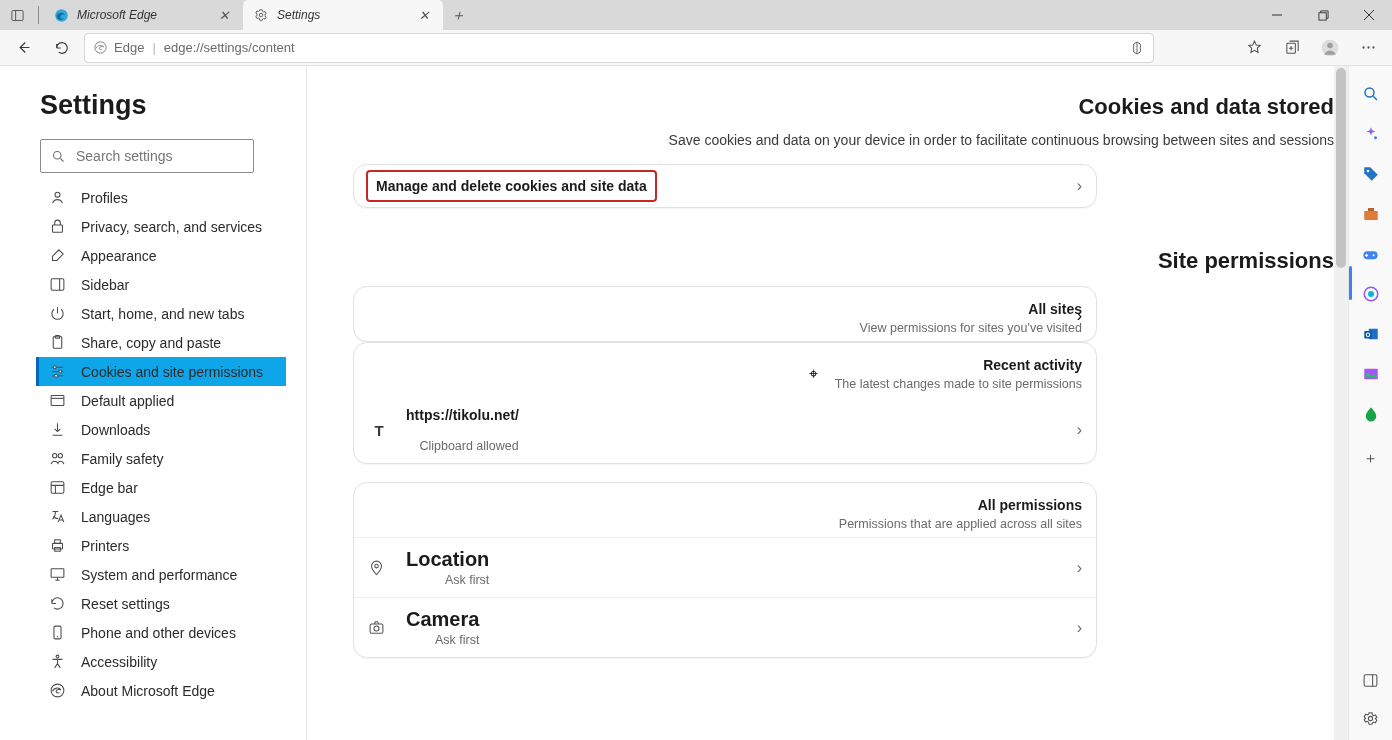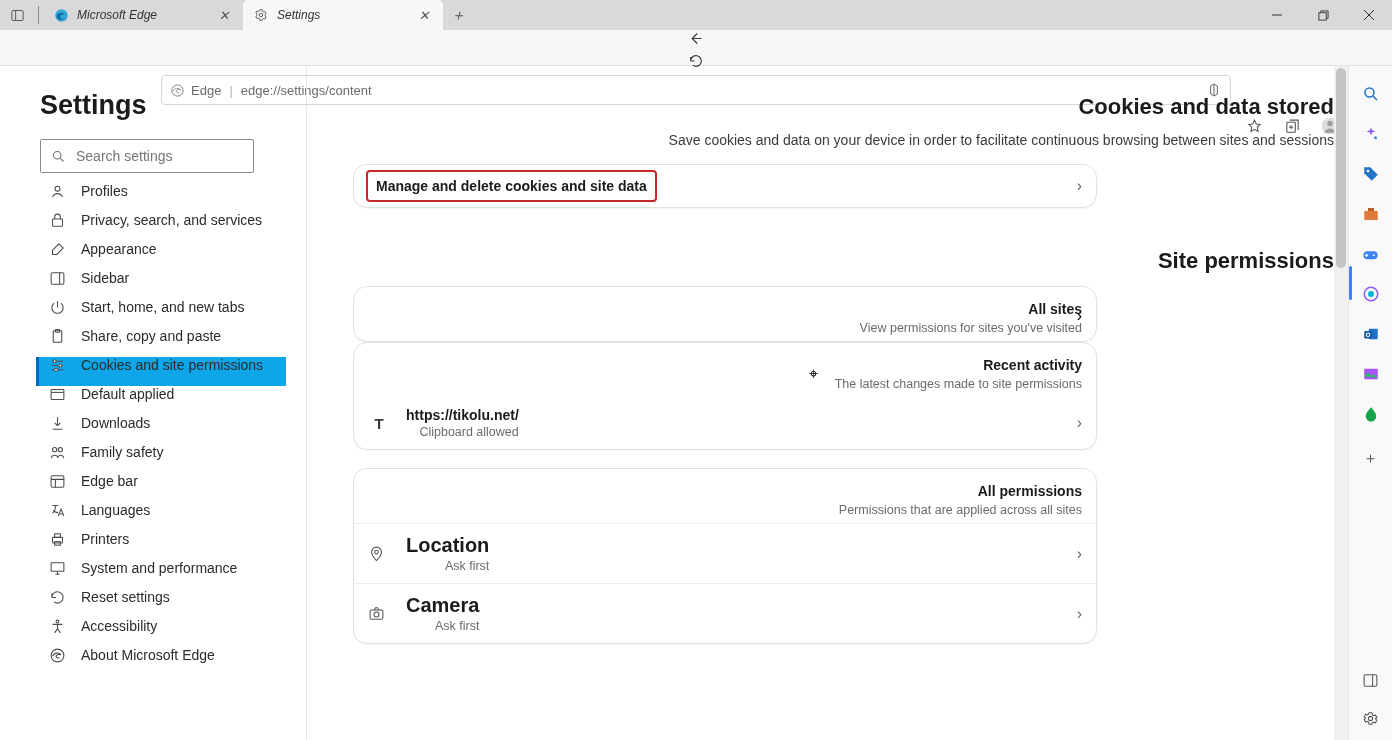--- a/index.html
+++ b/index.html
@@ -13,57 +13,57 @@
   .tab { height:30px;display:flex;align-items:center;gap:8px;padding:0 10px;min-width:200px;max-width:210px;border-top-left-radius:5px;border-top-right-radius:5px;font-size:12px;color:#333;position:relative;}
   .tab.inactive { background: transparent; }
   .tab.active { background: #f7f7f7; }
   .tab .favicon { width:16px;height:16px;display:inline-flex;align-items:center;justify-content:center; }
   .tab .close { margin-left:auto;color:#555;font-size:13px;width:18px;height:18px;display:flex;align-items:center;justify-content:center;border-radius:3px;}
   .newtab { width:30px;display:flex;align-items:center;justify-content:center;color:#555;font-size:15px; }
   .win-controls { margin-left:auto;display:flex; }
   .win-btn { width:46px;display:flex;align-items:center;justify-content:center;color:#3a3a3a; }
 
   
-  .toolbar { height:36px;background:#f7f7f7;display:flex;align-items:center;padding:0 8px;gap:6px;border-bottom:1px solid #e2e2e2;flex-direction:column; }
+  .toolbar { height:36px;background:#f7f7f7;display:flex;align-items:center;padding:0 8px;gap:6px;border-bottom:1px solid #e2e2e2; }
   .tool-btn { width:32px;height:30px;display:flex;align-items:center;justify-content:center;color:#5a5a5a;border-radius:4px; }
   .addressbar { flex:0 0 auto; width: 1070px; height:30px;background:#fff;border:1px solid #d6d6d6;border-radius:4px;display:flex;align-items:center;padding:0 8px;gap:8px;color:#6b6b6b;font-size:13px; }
   .addressbar .edge-chip { display:flex;align-items:center;gap:6px; }
   .addressbar .sep { color:#b7b7b7; }
   .addressbar .url { color:#6b6b6b; }
   .addressbar .spacer { flex:1; }
   .right-tools { margin-left:auto;display:flex;gap:6px; }
 
   
   .shell { display:flex; height: calc(740px - 30px - 36px); background:#fff; }
   .settings-sidebar { width:307px;border-right:1px solid #e6e6e6;padding:24px 20px 0 40px;overflow:hidden; }
   .settings-sidebar h1 { font-size:27px;font-weight:600;color:#1b1b1b;margin-bottom:18px;letter-spacing:0; }
   .search-wrap { width:214px;height:34px;border:1px solid #8b8b8b;background:#fff;display:flex;align-items:center;gap:10px;padding:0 10px;border-radius:2px;color:#6b6b6b; }
   .search-wrap input { border:none;outline:none;flex:1;font-size:14px;color:#222;background:transparent; }
   .navlist { margin-top:10px; margin-left:-4px;}
-  .navitem { height:29px;display:flex;gap:14px;padding:0 10px;font-size:14px;color:#2b2b2b;border-left:3px solid transparent;cursor:default; }
+  .navitem { height:29px;display:flex;align-items:center;gap:14px;padding:0 10px;font-size:14px;color:#2b2b2b;border-left:3px solid transparent;cursor:default; }
   .navitem.active { background:#0ea5e9;border-left:3px solid #0067c0;font-weight:400; }
   .navitem .ni-icon { width:18px;display:inline-flex;color:#4c4c4c; }
 
   .content { flex:1;display:flex;text-align:right; }
   .content-scroll { flex:1;position:relative;overflow:hidden; }
   .content-inner { position:absolute;top:0;left:0;right:14px;bottom:0;padding:28px 0 0 46px;overflow:hidden; }
   h2.section { font-size:22px;font-weight:600;color:#1b1b1b;margin-bottom:12px; }
   .section-sub { font-size:14px;color:#3b3b3b;margin-bottom:16px; }
   .card { width:744px;background:#fff;border:1px solid #e1e1e1;border-radius:14px;box-shadow:0 1px 1px rgba(0,0,0,0.04); }
   .row { height:42px;display:flex;align-items:center;padding:0 14px;font-size:14px;color:#1b1b1b;justify-content:space-between; }
   .row .chev { color:#6b6b6b;font-size:16px; }
   .manage-highlight { display:inline-block;border:2px solid #c62828;border-radius:4px;padding:6px 8px;font-weight:600;font-size:14px;color:#1b1b1b;margin-left:-2px; }
 
   .block { padding:14px 14px 6px 14px; }
   .block .bt { font-size:14px;font-weight:600;color:#1b1b1b;margin-bottom:4px; }
   .block .bs { font-size:12.5px;color:#6b6b6b; }
   .site-row { display:flex;align-items:center;gap:16px;padding:10px 14px; }
   .site-row .site-icon { width:22px;height:22px;display:flex;align-items:center;justify-content:center;font-weight:700;font-size:15px;color:#3b3b3b; }
   .site-row .site-text .su { font-size:14px;color:#1b1b1b;font-weight:600; }
-  .site-row .site-text .ss { font-size:12.5px;color:#6b6b6b;margin-top:2px; }
+  .site-row .site-text .ss { font-size:12.5px;color:#6b6b6b;margin-top:16px; }
   .site-row .chev { margin-left:auto;color:#6b6b6b; }
 
   .perm-row { display:flex;align-items:center;gap:16px;padding:10px 14px;border-top:1px solid #ededed; }
   .perm-row .perm-icon { width:22px;display:flex;color:#555; }
   .perm-row .pt .pn { font-size:20px;color:#1b1b1b;font-weight:600; }
   .perm-row .pt .ps { font-size:12.5px;color:#6b6b6b;margin-top:2px; }
   .perm-row .chev { margin-left:auto;color:#6b6b6b; }
 
   
   .vscroll { width:14px;background:#f0f0f0;position:absolute;right:0;top:0;bottom:0; }
@@ -342,20 +342,29 @@
           </span>
           <span>System and performance</span>
         </div>
       <div class="navitem">
           <span class="ni-icon">
             <svg width="17" height="17" viewBox="0 0 24 24" fill="none" stroke="currentColor" stroke-width="1.5">
               <path d="M4 12a8 8 0 1 1 3 6.2M4 12V6m0 6h6"></path>
             </svg>
           </span>
           <span>Reset settings</span>
+        </div>
+      <div class="navitem">
+          <span class="ni-icon">
+            <svg width="17" height="17" viewBox="0 0 24 24" fill="none" stroke="currentColor" stroke-width="1.5">
+              <rect x="7" y="3" width="10" height="18" rx="2"></rect>
+              <path d="M11 18h2"></path>
+            </svg>
+          </span>
+          <span>Phone and other devices</span>
         </div>
       <div class="navitem">
           <span class="ni-icon">
             <svg width="17" height="17" viewBox="0 0 24 24" fill="none" stroke="currentColor" stroke-width="1.5">
               <circle cx="12" cy="5" r="2"></circle>
               <path d="M5 9h14M12 9v6m0 0l-4 6m4-6l4 6"></path>
             </svg>
           </span>
           <span>Accessibility</span>
         </div>

